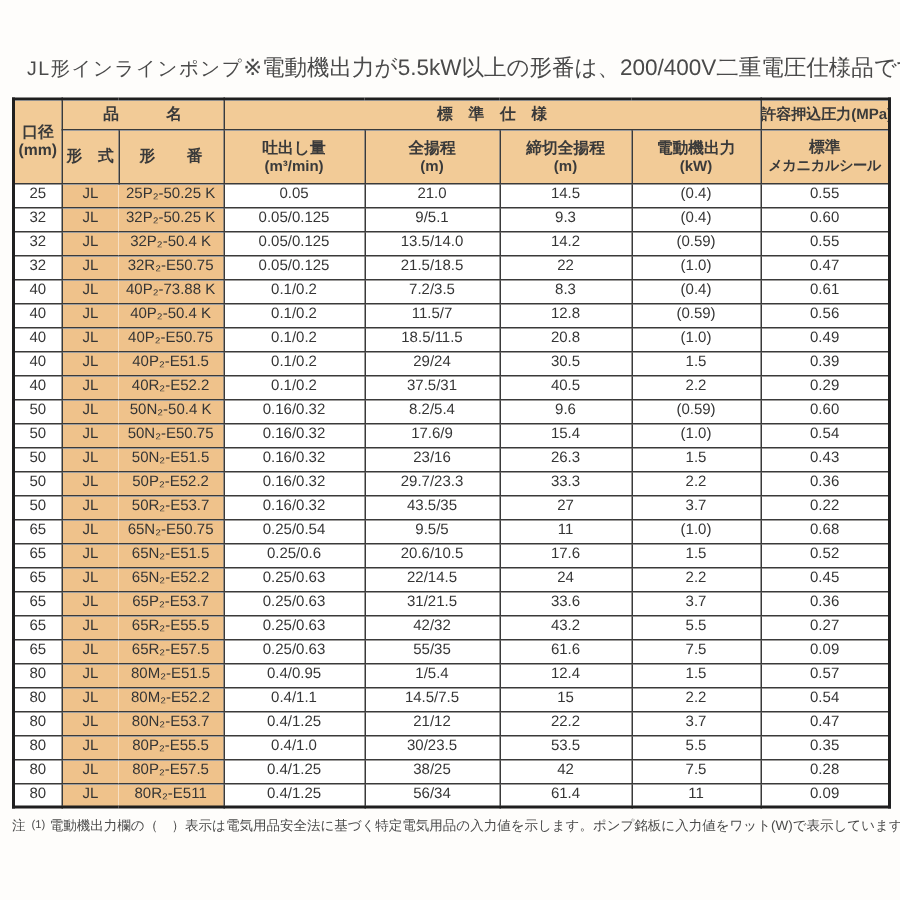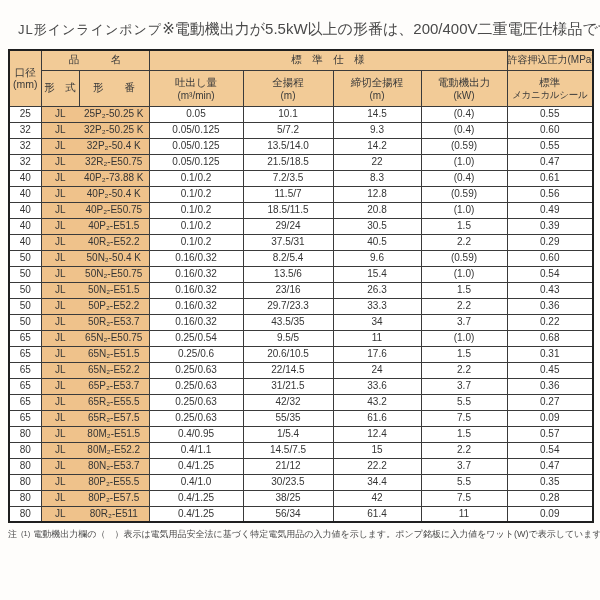--- a/index.html
+++ b/index.html
@@ -14,21 +14,21 @@
   html,body{width:600px;height:600px;}
   body{
     background:var(--page-bg);
     font-family:"Liberation Sans","DejaVu Sans",sans-serif;
     color:var(--text);
   }
   .page{position:relative;width:600px;height:600px;overflow:hidden;}
   .topbar{
     display:flex;
     align-items:flex-end;
-    margin:20px 8px 0 18px;
+    margin:36px 8px 0 18px;
   }
   .page-title{
     font-size:13px;
     letter-spacing:1px;
     color:#4a4a4a;
     white-space:nowrap;
   }
   .top-note{
     margin-left:auto;
     font-size:15px;
@@ -44,21 +44,21 @@
   }
   table.spec th, table.spec td{
     border:1px solid var(--border);
     text-align:center;
     vertical-align:middle;
     overflow:hidden;
     white-space:nowrap;
   }
   table.spec th{
     background:var(--header-bg);
-    font-weight:normal;
+    font-weight:bold;
     font-size:10.5px;
     color:#3a3a3a;
   }
   tr.hrow-groups th{height:20px;}
   tr.hrow-cols th{height:36px;}
   tr.hrow-cols .unit{font-size:10px;}
   th.seal-head div{line-height:1.25;}
   th.seal-head .l2{font-size:9.5px;letter-spacing:-0.3px;}
   th.dia-head div{line-height:1.2;}
   tbody td{
@@ -134,31 +134,31 @@
           <div class="l2">メカニカルシール</div>
         </th>
       </tr>
     </thead>
     <tbody>
         <tr>
           <td>25</td>
           <td class="model-bg cell-type">JL</td>
           <td class="model-bg cell-model">25P₂-50.25 K</td>
           <td>0.05</td>
-          <td>10.1</td>
+          <td>21.0</td>
           <td>14.5</td>
           <td>(0.4)</td>
           <td>0.55</td>
         </tr>
         <tr>
           <td>32</td>
           <td class="model-bg cell-type">JL</td>
           <td class="model-bg cell-model">32P₂-50.25 K</td>
           <td>0.05/0.125</td>
-          <td>5/7.2</td>
+          <td>9/5.1</td>
           <td>9.3</td>
           <td>(0.4)</td>
           <td>0.60</td>
         </tr>
         <tr>
           <td>32</td>
           <td class="model-bg cell-type">JL</td>
           <td class="model-bg cell-model">32P₂-50.4 K</td>
           <td>0.05/0.125</td>
           <td>13.5/14.0</td>
@@ -234,21 +234,21 @@
           <td>8.2/5.4</td>
           <td>9.6</td>
           <td>(0.59)</td>
           <td>0.60</td>
         </tr>
         <tr>
           <td>50</td>
           <td class="model-bg cell-type">JL</td>
           <td class="model-bg cell-model">50N₂-E50.75</td>
           <td>0.16/0.32</td>
-          <td>13.5/6</td>
+          <td>17.6/9</td>
           <td>15.4</td>
           <td>(1.0)</td>
           <td>0.54</td>
         </tr>
         <tr>
           <td>50</td>
           <td class="model-bg cell-type">JL</td>
           <td class="model-bg cell-model">50N₂-E51.5</td>
           <td>0.16/0.32</td>
           <td>23/16</td>
@@ -265,21 +265,21 @@
           <td>33.3</td>
           <td>2.2</td>
           <td>0.36</td>
         </tr>
         <tr>
           <td>50</td>
           <td class="model-bg cell-type">JL</td>
           <td class="model-bg cell-model">50R₂-E53.7</td>
           <td>0.16/0.32</td>
           <td>43.5/35</td>
-          <td>34</td>
+          <td>27</td>
           <td>3.7</td>
           <td>0.22</td>
         </tr>
         <tr>
           <td>65</td>
           <td class="model-bg cell-type">JL</td>
           <td class="model-bg cell-model">65N₂-E50.75</td>
           <td>0.25/0.54</td>
           <td>9.5/5</td>
           <td>11</td>
@@ -287,21 +287,21 @@
           <td>0.68</td>
         </tr>
         <tr>
           <td>65</td>
           <td class="model-bg cell-type">JL</td>
           <td class="model-bg cell-model">65N₂-E51.5</td>
           <td>0.25/0.6</td>
           <td>20.6/10.5</td>
           <td>17.6</td>
           <td>1.5</td>
-          <td>0.31</td>
+          <td>0.52</td>
         </tr>
         <tr>
           <td>65</td>
           <td class="model-bg cell-type">JL</td>
           <td class="model-bg cell-model">65N₂-E52.2</td>
           <td>0.25/0.63</td>
           <td>22/14.5</td>
           <td>24</td>
           <td>2.2</td>
           <td>0.45</td>
@@ -365,21 +365,21 @@
           <td>22.2</td>
           <td>3.7</td>
           <td>0.47</td>
         </tr>
         <tr>
           <td>80</td>
           <td class="model-bg cell-type">JL</td>
           <td class="model-bg cell-model">80P₂-E55.5</td>
           <td>0.4/1.0</td>
           <td>30/23.5</td>
-          <td>34.4</td>
+          <td>53.5</td>
           <td>5.5</td>
           <td>0.35</td>
         </tr>
         <tr>
           <td>80</td>
           <td class="model-bg cell-type">JL</td>
           <td class="model-bg cell-model">80P₂-E57.5</td>
           <td>0.4/1.25</td>
           <td>38/25</td>
           <td>42</td>

